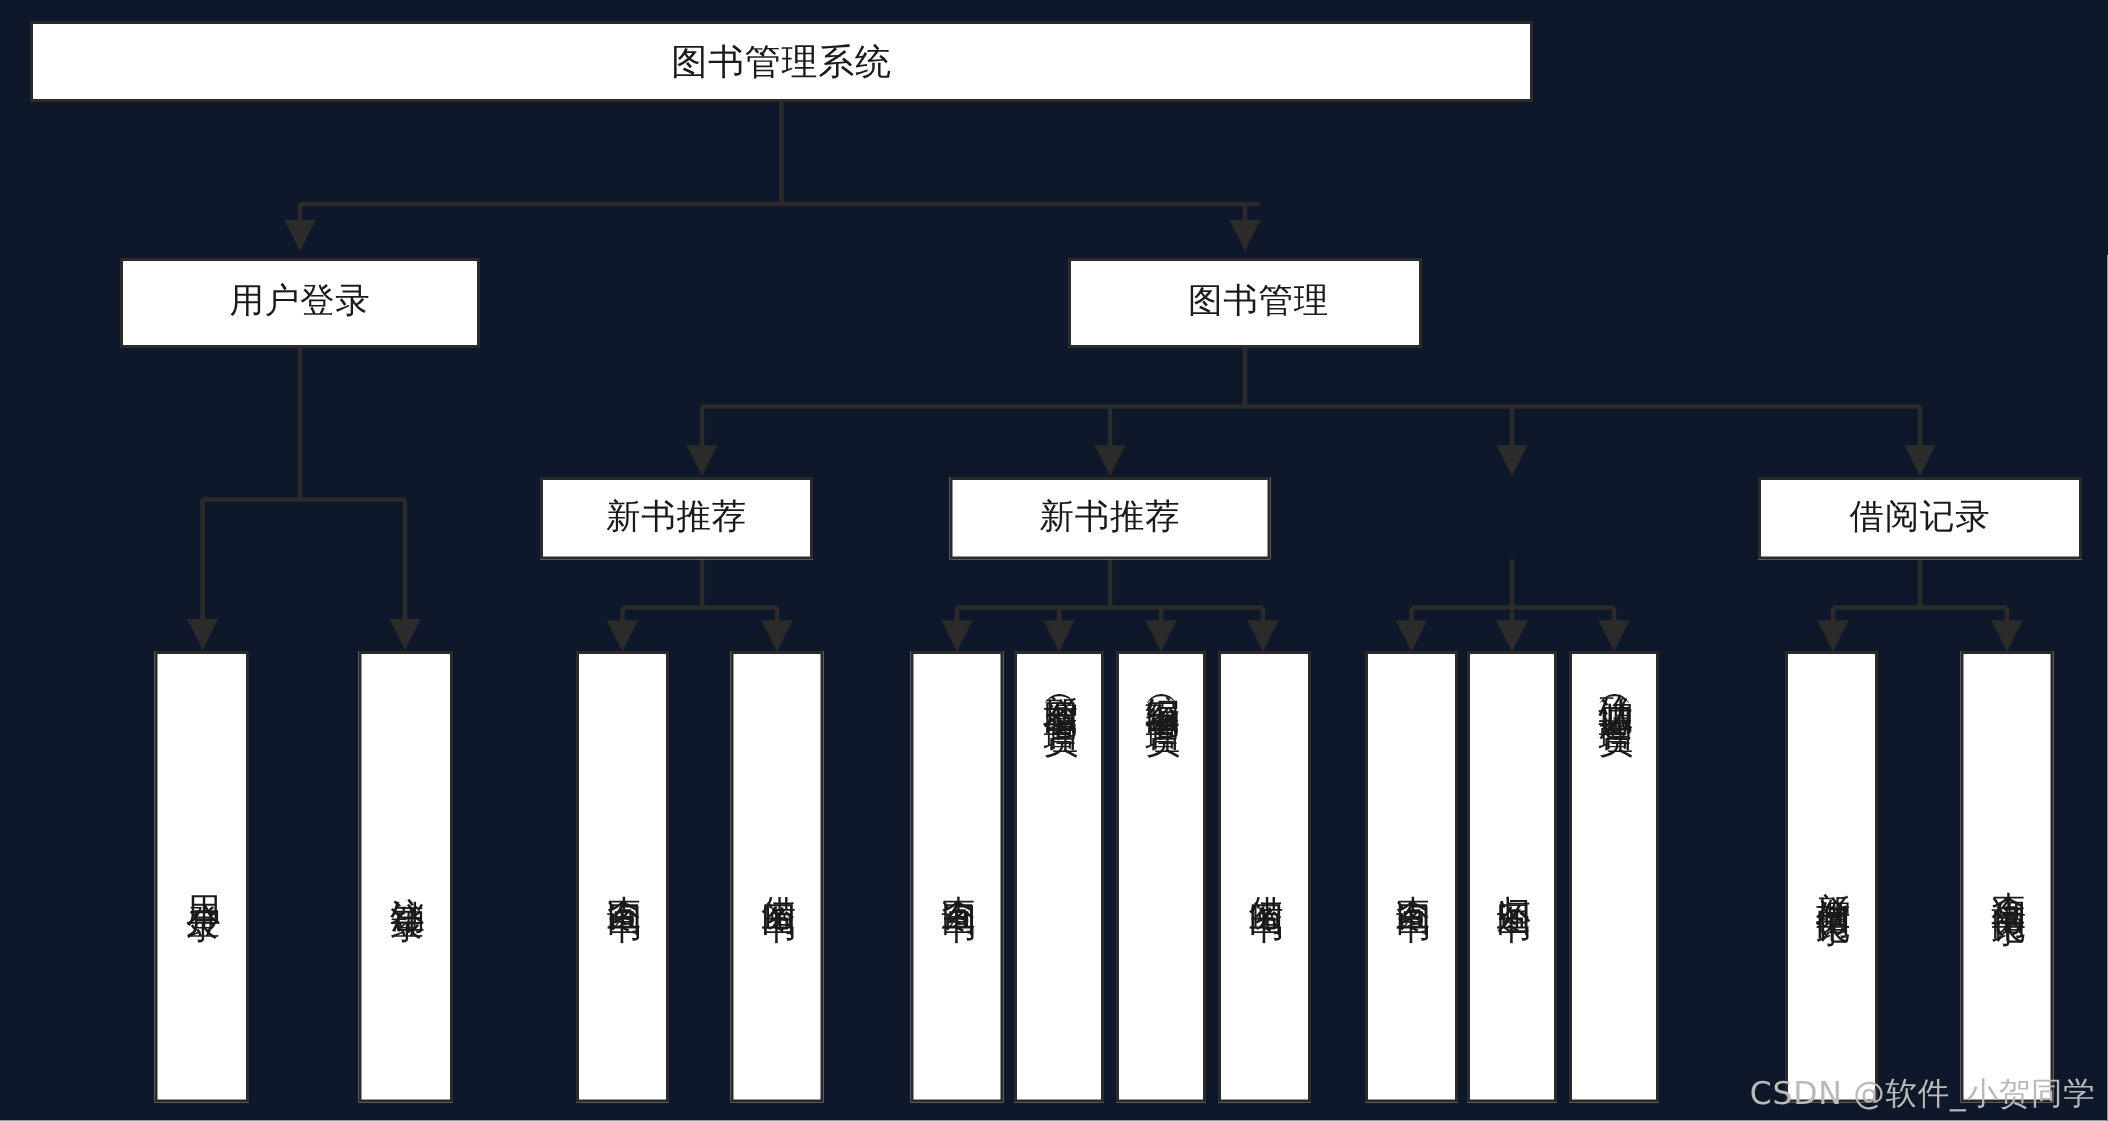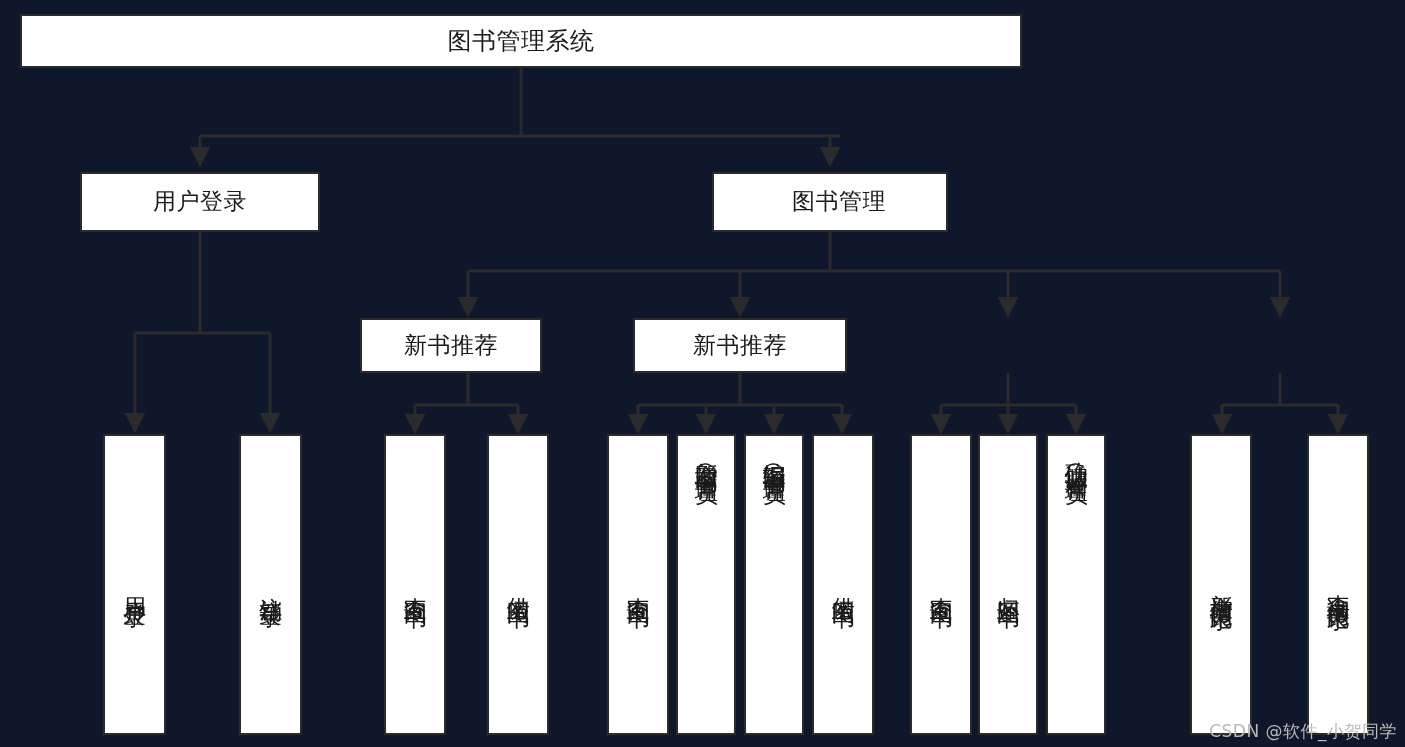--- a/index.html
+++ b/index.html
@@ -67,21 +67,21 @@
   }
   
   .node.vert.centered {
     align-items: center;
     padding-top: 0;
   }
   #watermark {
     position: absolute;
     right: 8px;
     bottom: 4px;
-    font-size: 17px;
+    font-size: 21px;
     color: #b9b9b9;
     letter-spacing: 0.5px;
     z-index: 5;
     white-space: nowrap;
   }
 </style>
 </head>
 <body>
 
 <div id="diagram-canvas">
@@ -146,20 +146,23 @@
   <div class="node horiz" style="left:712px; top:172px; width:236px; height:60px;padding-left:18px;">
     <span class="label">图书管理</span>
   </div>
 
   <div class="node horiz" style="left:360px; top:318px; width:182px; height:55px;">
     <span class="label">新书推荐</span>
   </div>
   <div class="node horiz" style="left:633px; top:318px; width:214px; height:55px;">
     <span class="label">新书推荐</span>
   </div>
+  <div class="node horiz" style="left:1172px; top:318px; width:216px; height:55px;">
+    <span class="label">借阅记录</span>
+  </div>
 
   <div class="node vert centered" style="left:103px; top:434px; width:63px; height:301px;">
     <span class="label">用户登录</span>
   </div>
   <div class="node vert centered" style="left:239px; top:434px; width:63px; height:301px;">
     <span class="label">注销登录</span>
   </div>
 
   <div class="node vert centered" style="left:384px; top:434px; width:62px; height:301px;">
     <span class="label">查询图书</span>

